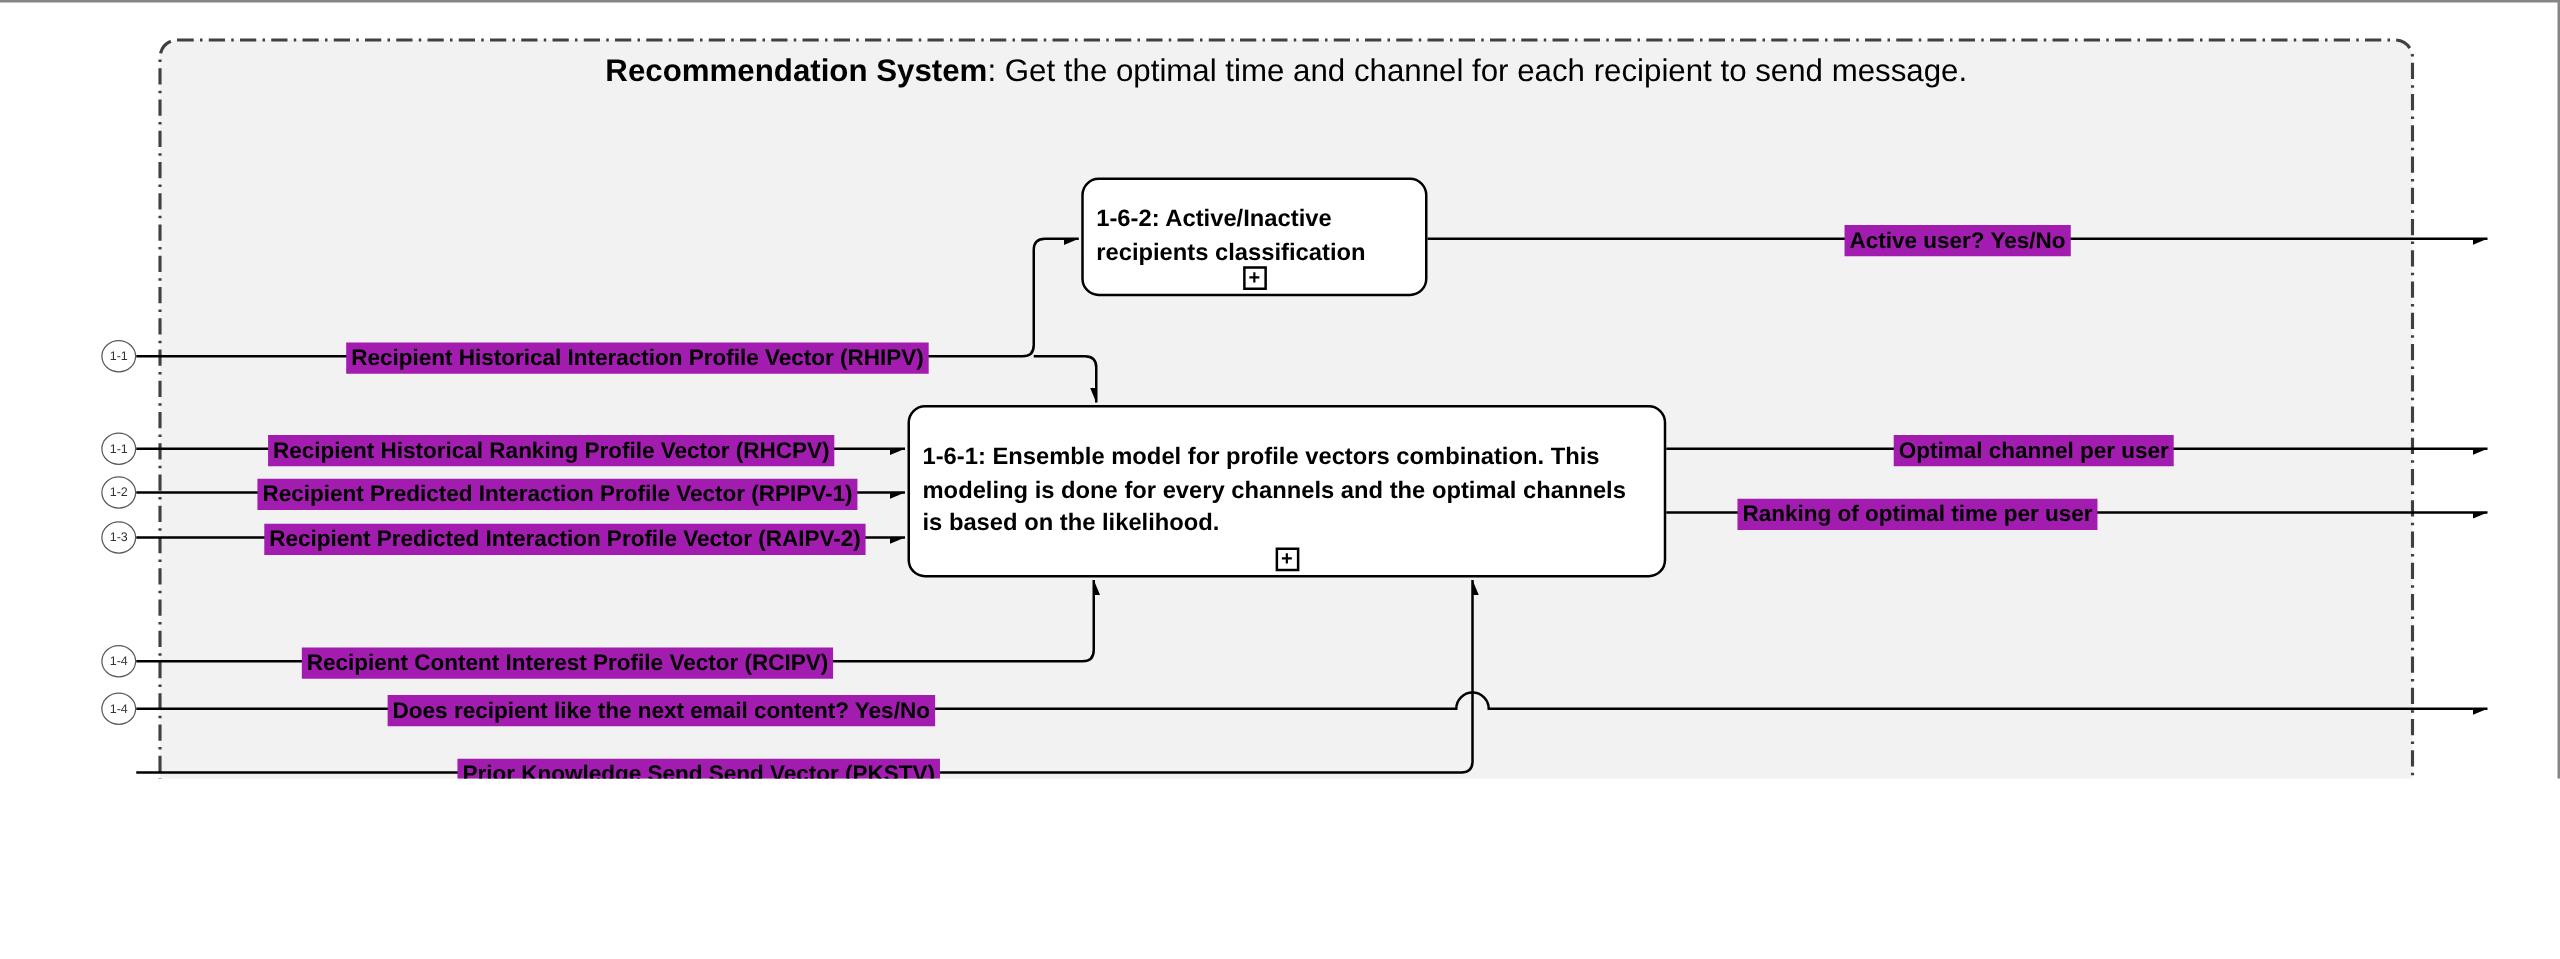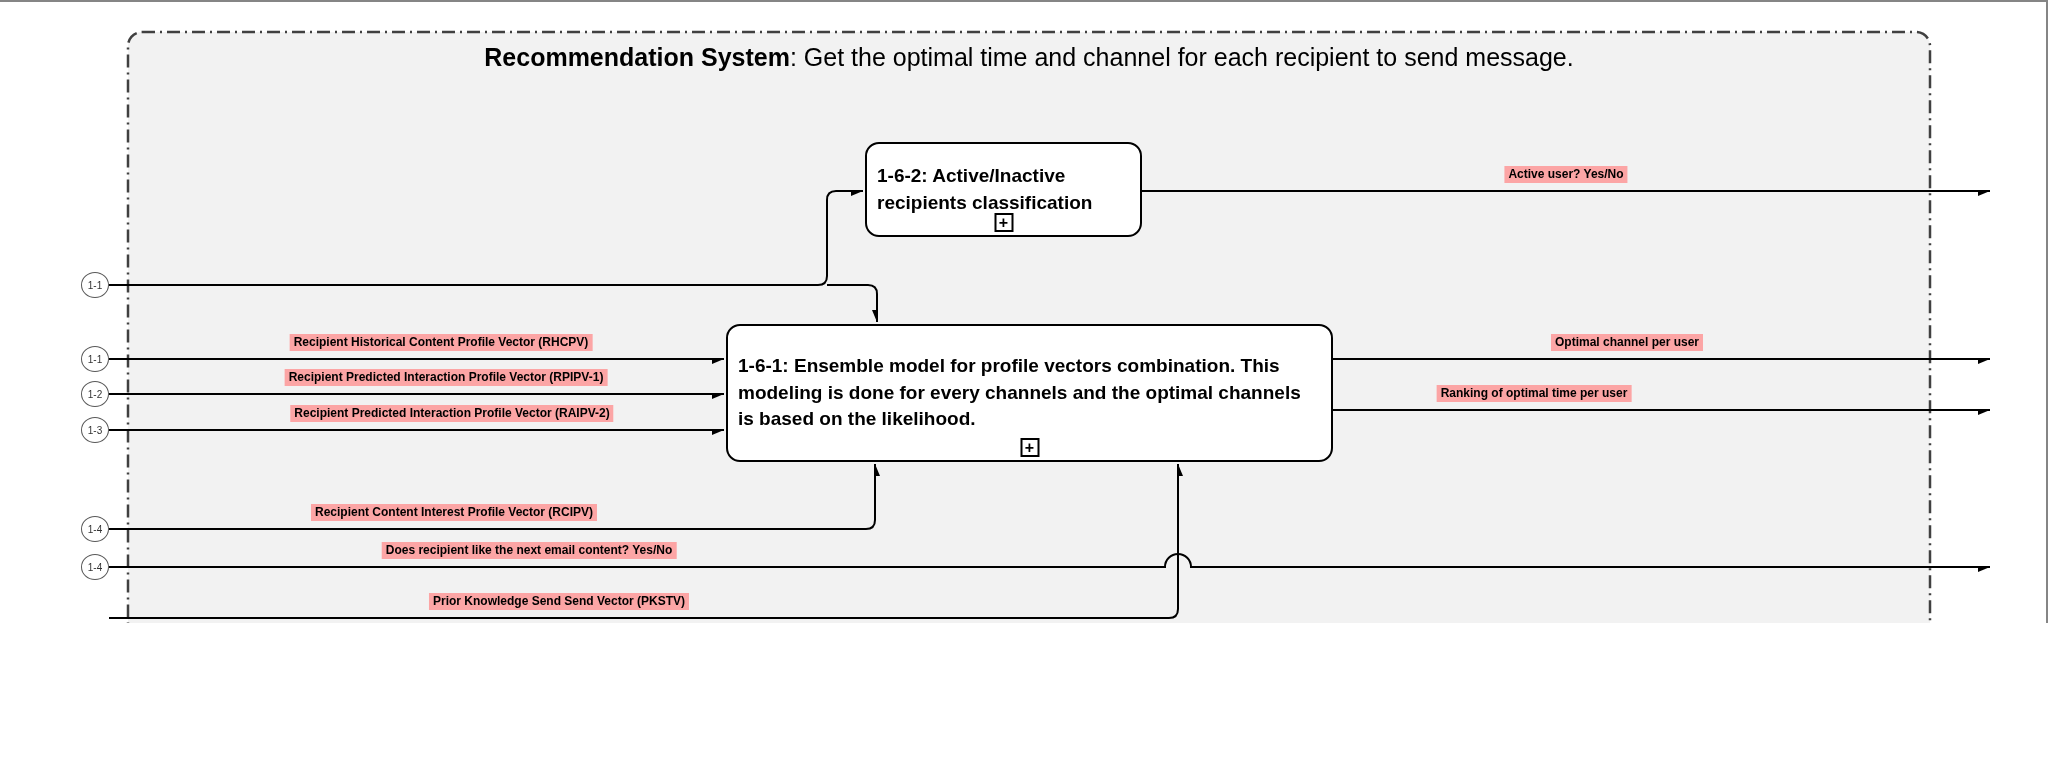--- a/index.html
+++ b/index.html
@@ -28,22 +28,23 @@
     display:flex;align-items:center;justify-content:center;
     font-size:16px;font-weight:bold;line-height:1;color:#000;cursor:pointer;
   }
   .refcircle{
     position:absolute;width:28px;height:26px;border:1.5px solid #595959;border-radius:50%;
     background:#ffffff;box-sizing:border-box;display:flex;align-items:center;justify-content:center;
     font-size:10px;color:#333;text-align:center;
   }
   .elabel{
     position:absolute;transform:translateX(-50%);white-space:nowrap;
-    font-size:12px;font-weight:bold;color:#000;background:#fca5a5;padding:1px 4px;
+    font-size:18px;font-weight:bold;color:#000;background:#a21caf;padding:1px 4px;
     line-height:1.25;
+    margin-top:14px;
   }
 </style>
 </head>
 <body>
 
 <div class="frame">
 
   <svg class="layer" viewBox="0 0 2048 767">
     <defs>
       <marker id="arr" markerUnits="userSpaceOnUse" markerWidth="14" markerHeight="12" refX="12" refY="0" orient="auto">
@@ -82,21 +83,22 @@
   </div>
 
   <div class="refcircle" style="left:81px;top:270px;">1-1</div>
   <div class="refcircle" style="left:81px;top:344px;">1-1</div>
   <div class="refcircle" style="left:81px;top:379px;">1-2</div>
   <div class="refcircle" style="left:81px;top:415px;">1-3</div>
   <div class="refcircle" style="left:81px;top:514px;">1-4</div>
   <div class="refcircle" style="left:81px;top:552px;">1-4</div>
   <div class="refcircle" style="left:81px;top:628px;margin-left:16px;">1-5</div>
 
-  <div class="elabel" style="left:441px;top:332px;">Recipient Historical Content Profile Vector (RHCPV)</div>
+  <div class="elabel" style="left:510px;top:258px;">Recipient Historical Interaction Profile Vector (RHIPV)</div>
+  <div class="elabel" style="left:441px;top:332px;">Recipient Historical Ranking Profile Vector (RHCPV)</div>
   <div class="elabel" style="left:446px;top:367px;">Recipient Predicted Interaction Profile Vector (RPIPV-1)</div>
   <div class="elabel" style="left:452px;top:403px;">Recipient Predicted Interaction Profile Vector (RAIPV-2)</div>
   <div class="elabel" style="left:454px;top:502px;">Recipient Content Interest Profile Vector (RCIPV)</div>
   <div class="elabel" style="left:529px;top:540px;">Does recipient like the next email content? Yes/No</div>
   <div class="elabel" style="left:559px;top:591px;">Prior Knowledge Send Send Vector (PKSTV)</div>
 
   <div class="elabel" style="left:1566px;top:164px;">Active user? Yes/No</div>
   <div class="elabel" style="left:1627px;top:332px;">Optimal channel per user</div>
   <div class="elabel" style="left:1534px;top:383px;">Ranking of optimal time per user</div>
 

